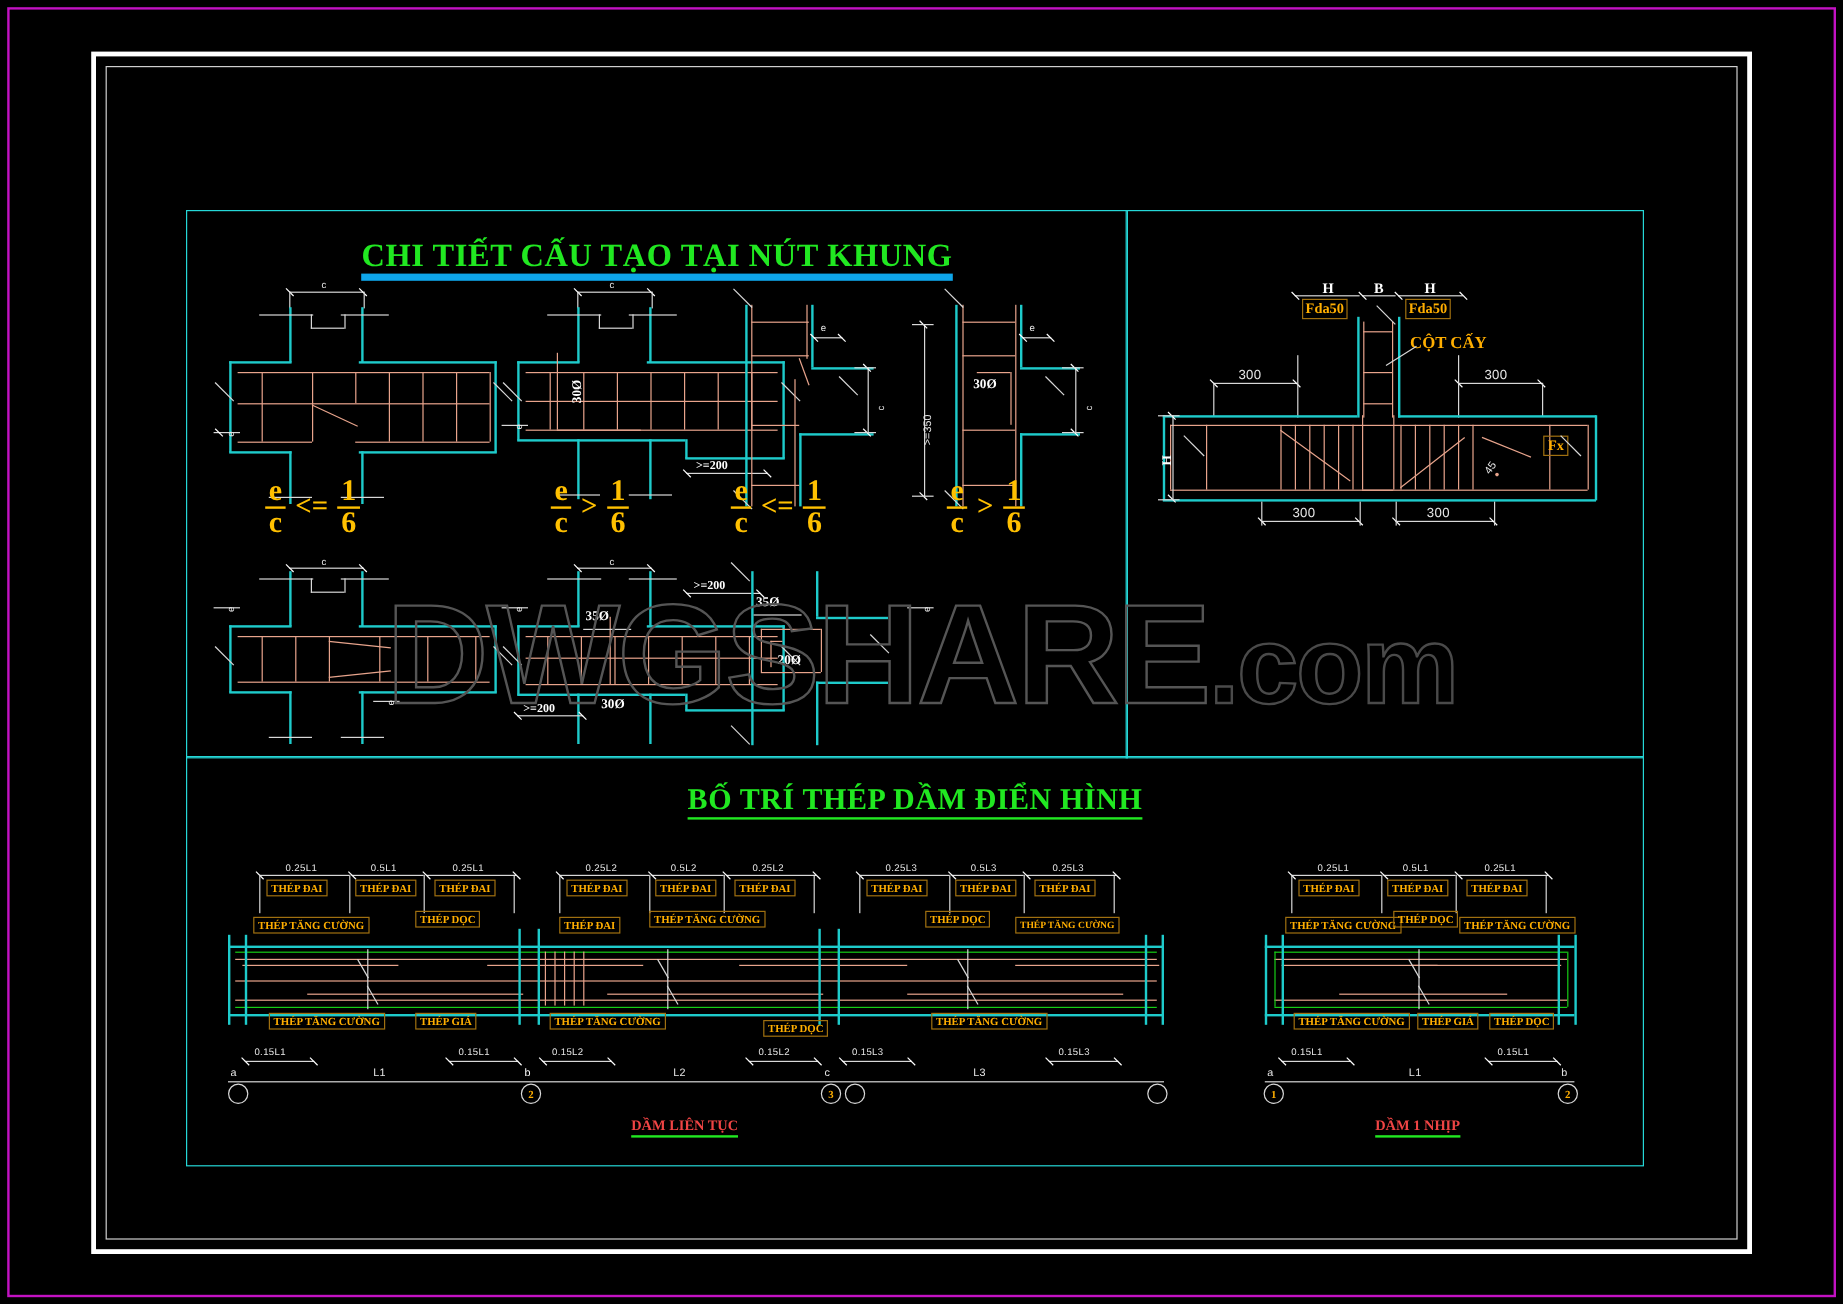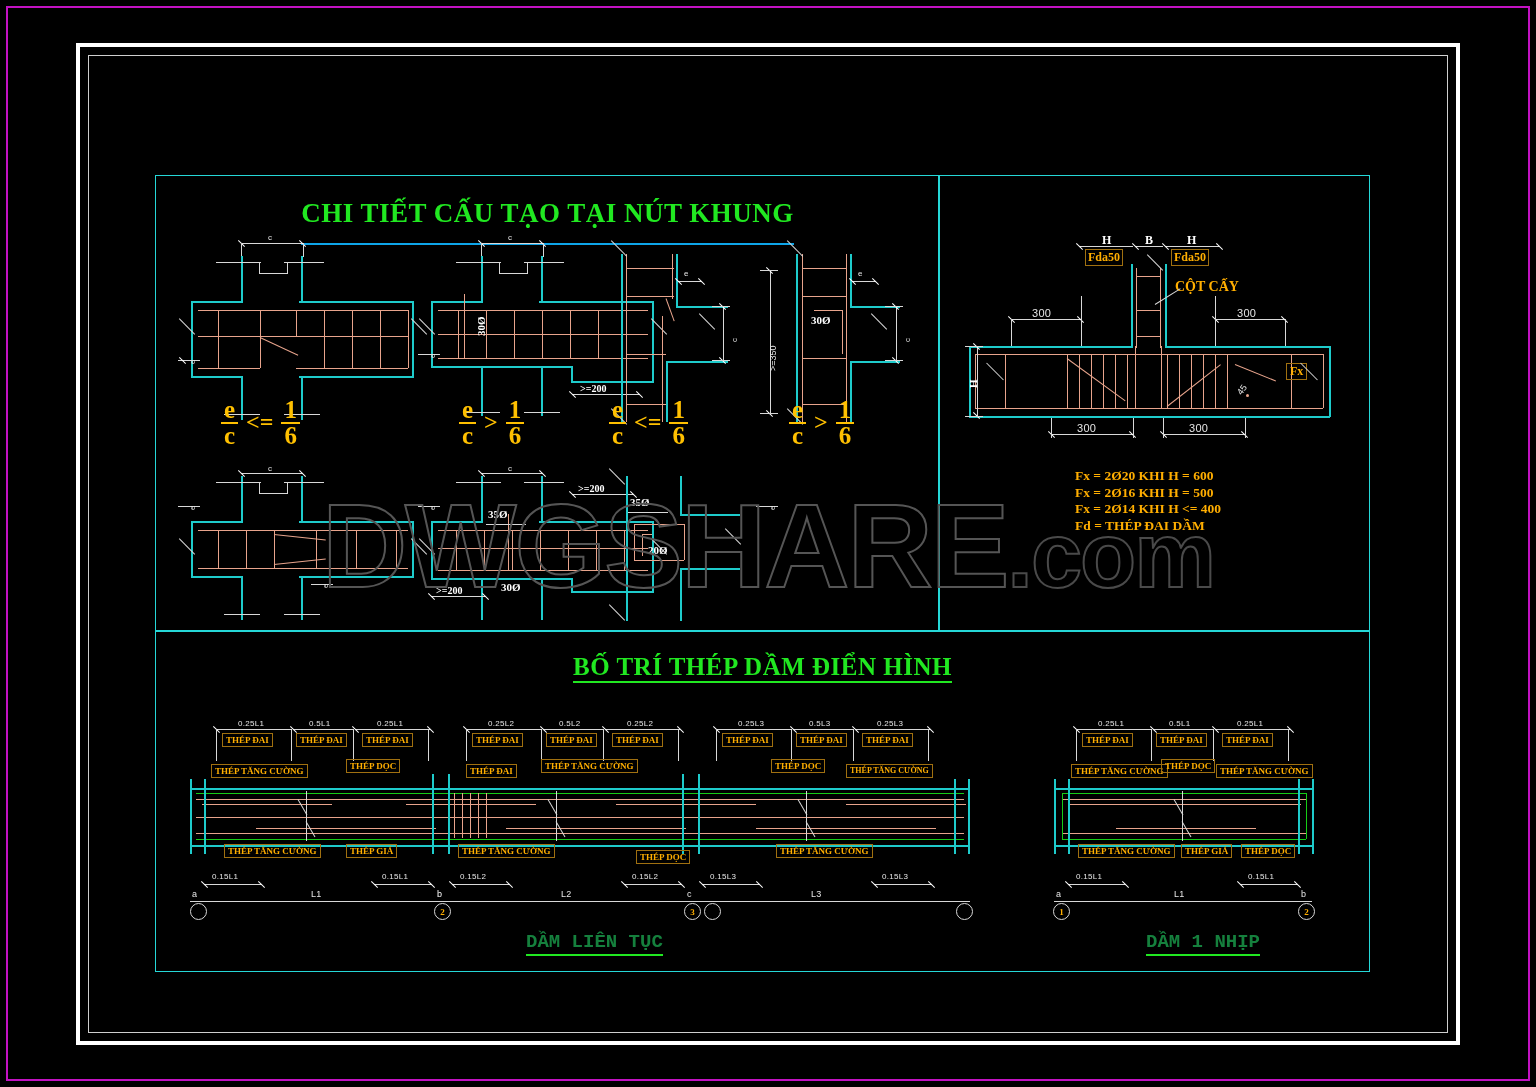--- a/index.html
+++ b/index.html
@@ -19,21 +19,21 @@
   .panel{position:absolute;border:1px solid #25d7d7;}
   #panel-left{left:155px;top:175px;width:783px;height:455px;}
   #panel-right{left:938px;top:175px;width:430px;height:455px;}
   #panel-bottom{left:155px;top:630px;width:1213px;height:340px;}
 
   .title{position:absolute;color:#21e821;font-weight:bold;
       text-align:center;letter-spacing:.5px;white-space:nowrap;
       border-bottom:2px solid #21e821;padding-bottom:2px;
       font-family:"Liberation Serif",serif;}
   #title-left{left:0;right:0;top:22px;font-size:27px;}
-  #title-left span{border-bottom:2px solid #0ea5e9;padding-bottom:15px;}
+  #title-left span{border-bottom:6px solid #0ea5e9;padding-bottom:0;}
   #title-right{left:0;right:0;top:22px;font-size:22px;border:none;}
   #title-right span{border-bottom:2px solid #21e821;padding-bottom:1px;}
   #title-bottom{left:0;right:0;top:22px;font-size:25px;border:none;}
   #title-bottom span{border-bottom:2px solid #21e821;padding-bottom:1px;}
   #title-left{border:none;}
 
   
   .ln{position:absolute;}
   .cy{background:#1ecbcb;}          
   .sal{background:#e8a48c;}         
@@ -87,22 +87,22 @@
      border:1px solid #a07010;padding:1px 3px;white-space:nowrap;
      font-family:"Liberation Serif",serif;line-height:10px;}
   .boxlbl.sm{font-size:8px;}
 
   .bubble{position:absolute;width:15px;height:15px;border-radius:50%;
      border:1px solid #d8d8d8;color:#ffae00;font-size:9px;font-weight:bold;
      display:flex;align-items:center;justify-content:center;
      font-family:"Liberation Serif",serif;}
   .bubble.plain{color:transparent;}
 
-  .caption{position:absolute;color:#15803d;font-weight:bold;font-size:19px;
-     white-space:nowrap;font-family:Liberation Mono, monospace;}
+  .caption{position:absolute;color:#ef4444;font-weight:bold;font-size:12px;
+     white-space:nowrap;font-family:Liberation Serif, serif;}
   .caption span{border-bottom:2px solid #21e821;padding-bottom:1px;}
 </style>
 </head>
 <body>
 
 <div class="sheet">
 
   <div class="frame-magenta"></div>
   <div class="frame-white-out"></div>
   <div class="frame-white-in"></div>
@@ -567,26 +567,20 @@
     <div class="ln wh h1" style="left:224px;top:258px;width:82px;"></div>
     <div class="tick" style="left:220px;top:258px;"></div>
     <div class="tick" style="left:301px;top:258px;"></div>
     <div class="dimtxt" style="left:250px;top:246px;font-size:11px;">300</div>
     <div class="ln wh v1" style="left:112px;top:242px;height:20px;"></div>
     <div class="ln wh v1" style="left:194px;top:242px;height:20px;"></div>
     <div class="ln wh v1" style="left:224px;top:242px;height:20px;"></div>
     <div class="ln wh v1" style="left:306px;top:242px;height:20px;"></div>
   </div>
 
-  <div id="notes">
-    <div>Fx = 2Ø20 KHI H = 600</div>
-    <div>Fx = 2Ø16 KHI H = 500</div>
-    <div>Fx = 2Ø14 KHI H &lt;= 400</div>
-    <div>Fd = THÉP ĐAI DẦM</div>
-  </div>
 
   <div class="panel" id="panel-bottom">
     <div class="title" id="title-bottom">
       <span>BỐ TRÍ THÉP DẦM ĐIỂN HÌNH</span>
     </div>
 
     <div>
 
       <div class="ln wh h1" style="left:60px;top:98px;width:75px;"></div>
       <div class="ln wh h1" style="left:137px;top:98px;width:60px;"></div>

